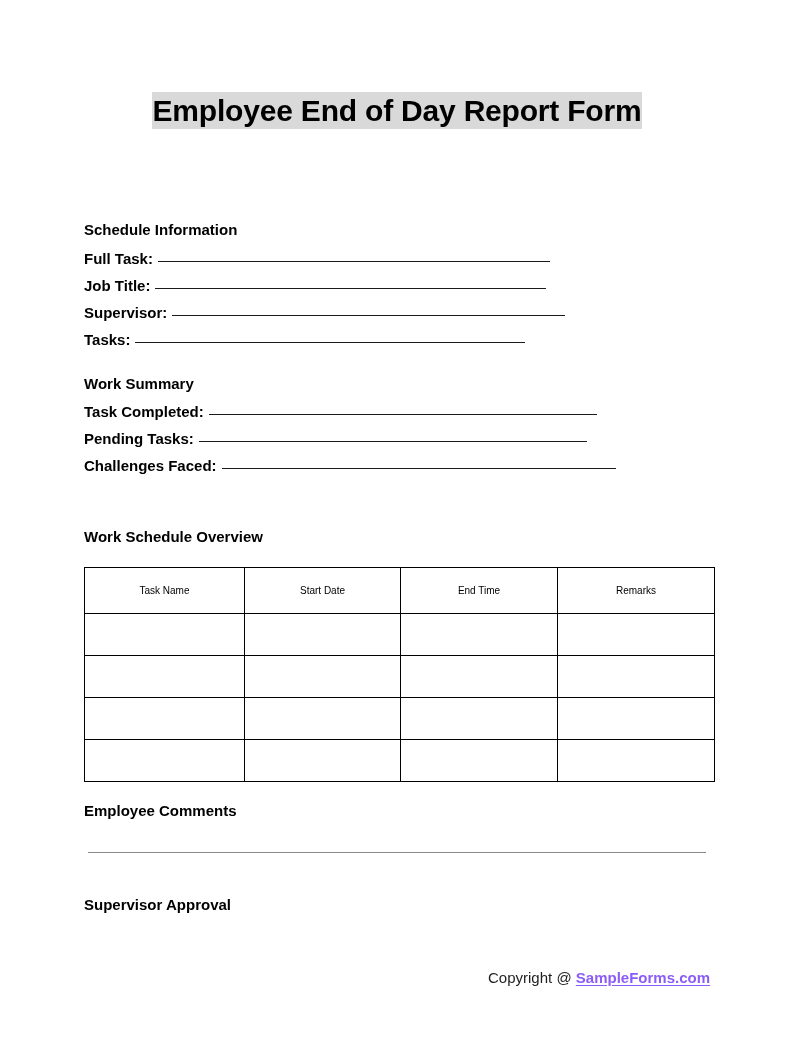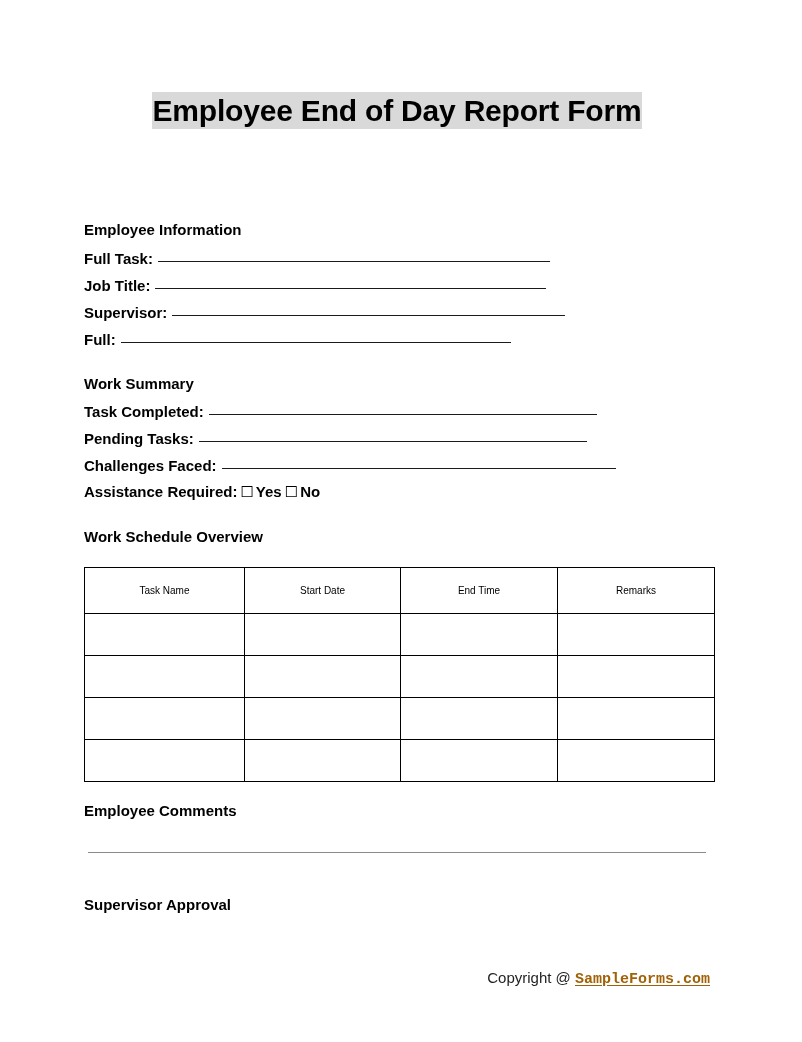--- a/index.html
+++ b/index.html
@@ -128,71 +128,67 @@
     position: absolute;
     left: 84px;
     top: 968px;
     width: 626px;
     text-align: right;
     font-size: 15px;
     line-height: 20px;
     color: #1f1f1f;
   }
   .footer-link {
-    color: #a16207;
+    color: #8b5cf6;
     font-weight: bold;
     text-decoration: underline;
     text-underline-offset: 2px;
-    font-family: Liberation Mono, monospace;
   }
 </style>
 </head>
 <body>
 
 <div class="page">
 
   <div class="doc-title">
     <span class="hl">Employee End of Day Report Form</span><br>
   </div>
 
-  <div class="section-heading" style="top:221px">Employee Information</div>
+  <div class="section-heading" style="top:221px">Schedule Information</div>
 
   <div class="field-row" style="top:249px">
     <span class="field-label">Full Task:</span><span class="fill-line" style="width:392px"></span>
   </div>
 
   <div class="field-row" style="top:303px">
     <span class="field-label">Supervisor:</span><span class="fill-line" style="width:393px"></span>
   </div>
 
   <div class="field-row" style="top:276px">
     <span class="field-label">Job Title:</span><span class="fill-line" style="width:391px"></span>
   </div>
 
   <div class="field-row" style="top:330px">
-    <span class="field-label">Full:</span><span class="fill-line" style="width:390px"></span>
+    <span class="field-label">Tasks:</span><span class="fill-line" style="width:390px"></span>
   </div>
 
   <div class="section-heading" style="top:375px">Work Summary</div>
 
   <div class="field-row" style="top:402px">
     <span class="field-label">Task Completed:</span><span class="fill-line" style="width:388px"></span>
   </div>
 
   <div class="field-row" style="top:429px">
     <span class="field-label">Pending Tasks:</span><span class="fill-line" style="width:388px"></span>
   </div>
 
   <div class="field-row" style="top:456px">
     <span class="field-label">Challenges Faced:</span><span class="fill-line" style="width:394px"></span>
   </div>
 
-  <div class="field-row" style="top:483px">
-    <span class="field-label">Assistance Required:</span><span class="checkbox-glyph">☐</span><span>Yes</span><span class="checkbox-glyph">☐</span><span>No</span>
-  </div>
 
   <div class="section-heading" style="top:528px">Work Schedule Overview</div>
 
   <table class="schedule-table">
     <thead>
       <tr>
         <th class="col-task">Task Name</th>
         <th class="col-start">Start Date</th>
         <th class="col-end">End Time</th>
         <th class="col-remark">Remarks</th>

